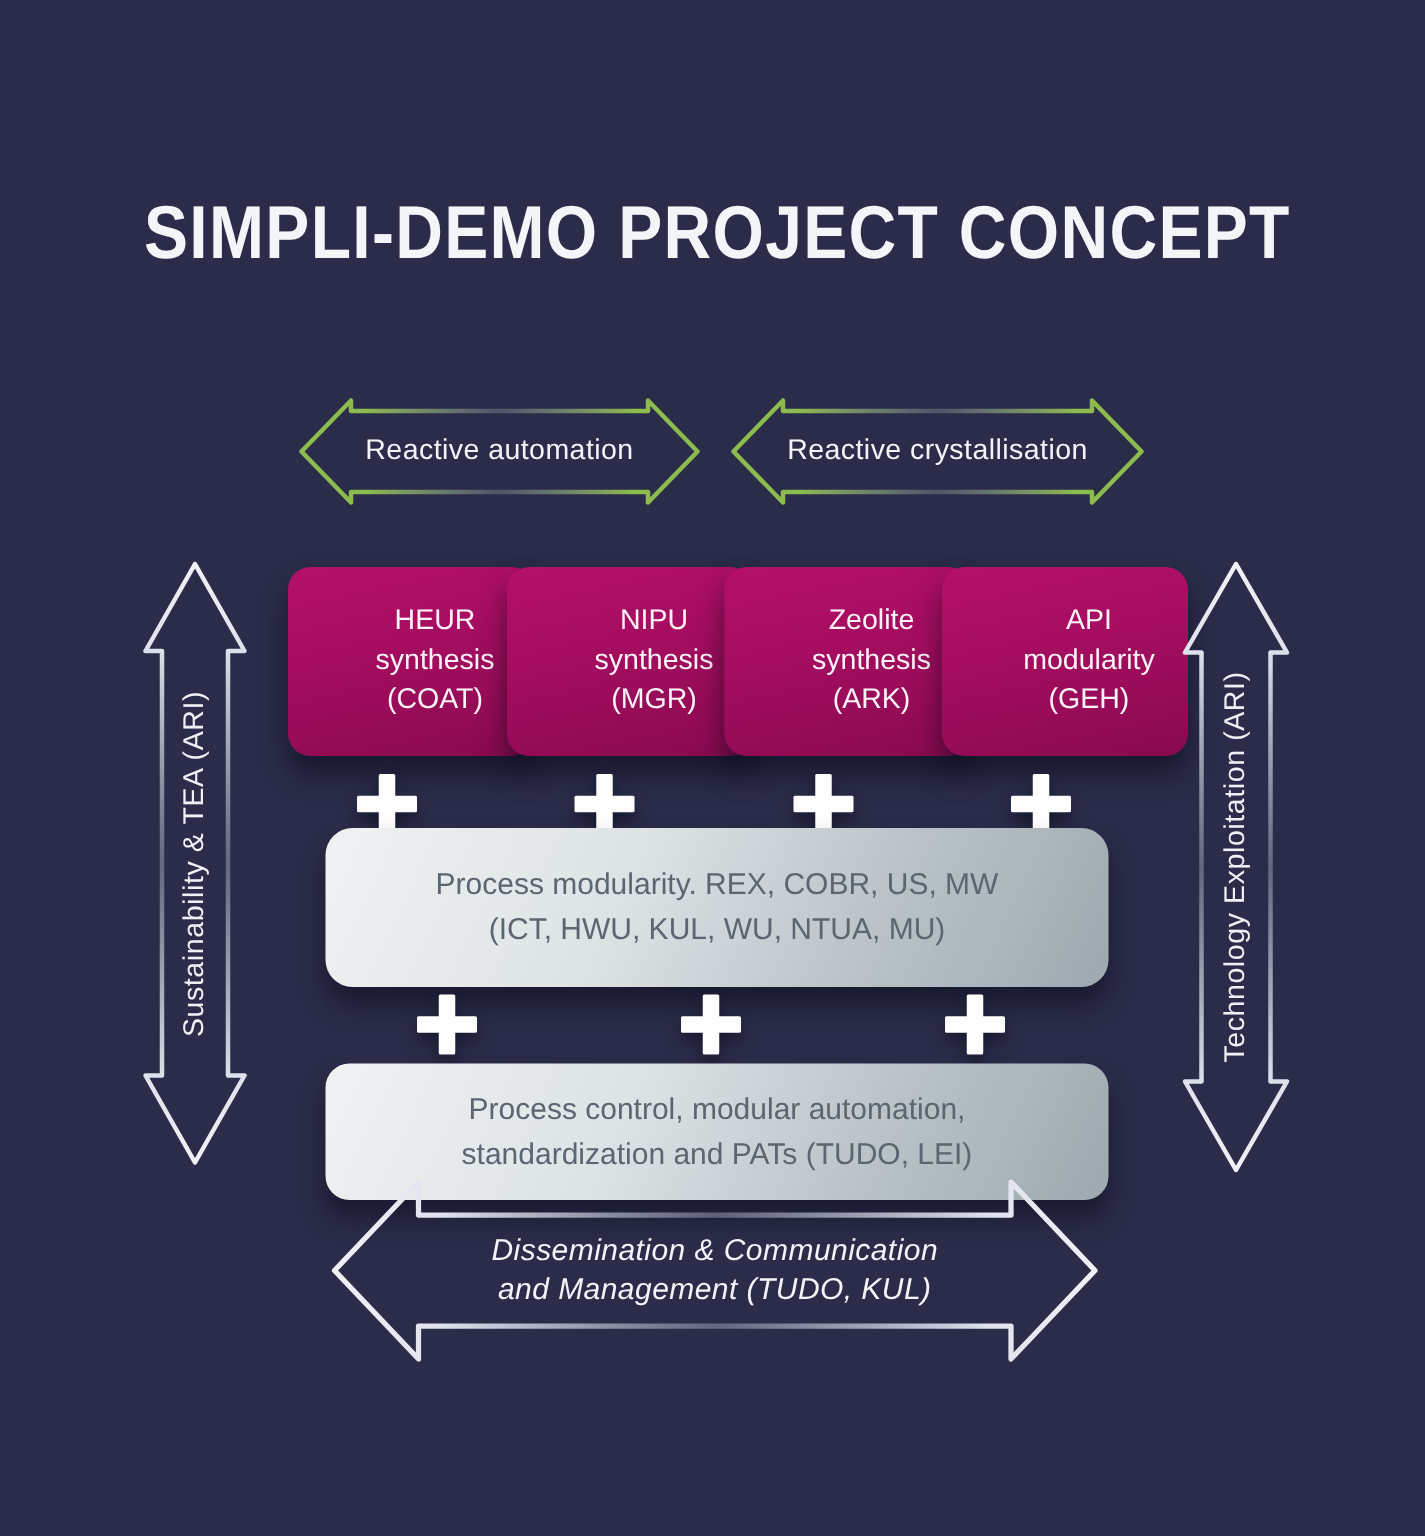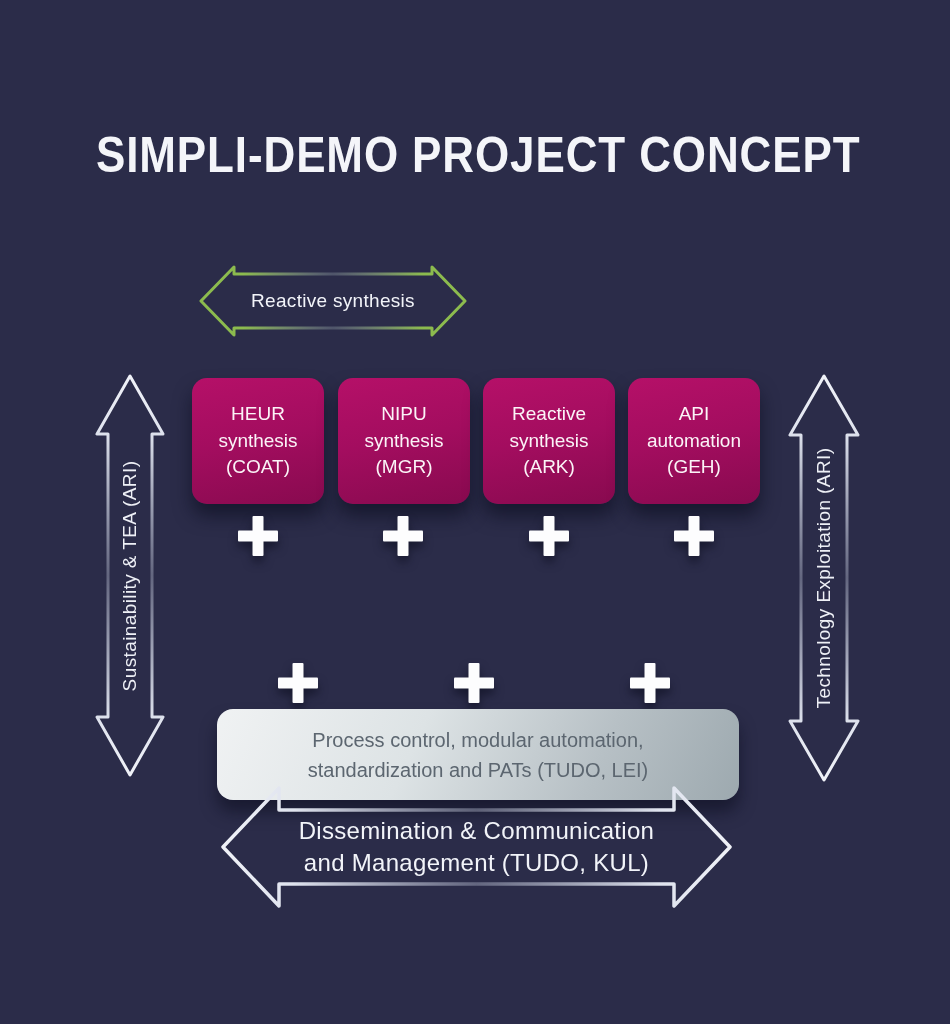--- a/index.html
+++ b/index.html
@@ -32,21 +32,21 @@
     letter-spacing:.4px;
   }
   
   .syn{
     position:absolute;top:342px;width:132px;height:126px;
     border-radius:15px;
     background:linear-gradient(168deg,#b51068 0%,#a30d5f 48%,#880a4f 100%);
     box-shadow:0 12px 18px rgba(8,10,26,.55);
     display:flex;align-items:center;justify-content:center;
     text-align:center;color:#fbf3f7;font-size:19px;line-height:1.42;
-    white-space:pre-line;font-weight:500;
+    white-space:pre-line;font-weight:500;padding-left:32px;
   }
   
   .proc{
     position:absolute;left:217px;width:522px;border-radius:18px;
     background:linear-gradient(115deg,#f0f2f3 0%,#dde3e5 38%,#b7c0c5 72%,#9da9af 100%);
     box-shadow:0 12px 16px rgba(8,10,26,.5);
     display:flex;align-items:center;justify-content:center;
     text-align:center;color:#5c6670;font-size:20px;font-weight:500;
     line-height:1.5;white-space:pre-line;
   }
@@ -57,21 +57,21 @@
     filter:drop-shadow(0 6px 5px rgba(8,10,26,.55));
   }
   .plus::before{
     content:"";position:absolute;top:0;bottom:0;left:50%;width:11px;
     transform:translateX(-50%);background:#fdfdfe;border-radius:1px;
   }
   .plus::after{
     content:"";position:absolute;left:0;right:0;top:50%;height:11px;
     transform:translateY(-50%);background:#fdfdfe;border-radius:1px;
   }
-  .bottom-label{font-size:24px;}
+  .bottom-label{font-size:20px;font-style:italic;}
 </style>
 </head>
 <body>
 
 <div class="canvas">
 
   <div class="title">SIMPLI-DEMO PROJECT CONCEPT</div>
 
   <div class="arrow" style="left:198px;top:228px;width:270px;height:74px">
     <svg viewBox="0 0 270 74" preserveAspectRatio="none">
@@ -79,50 +79,69 @@
         <linearGradient id="gradGreen1" x1="0" y1="0" x2="1" y2="0">
           <stop offset="0" stop-color="#8cbb4e"></stop>
             <stop offset="0.16" stop-color="#8cbb4e"></stop>
           <stop offset="0.5" stop-color="#93a0a8" stop-opacity="0.35"></stop>
           <stop offset="0.84" stop-color="#8cbb4e"></stop>
             <stop offset="1" stop-color="#8cbb4e"></stop>
         </linearGradient>
       </defs>
       <path d="M3 37 L36 3 L36 10 L234 10 L234 3 L267 37 L234 71 L234 64 L36 64 L36 71 Z" fill="none" stroke="url(#gradGreen1)" stroke-width="3" stroke-linejoin="round"></path>
     </svg>
-    <div class="arrow-label">Reactive synthesis</div>
+    <div class="arrow-label">Reactive automation</div>
   </div>
 
+  <div class="arrow" style="left:486px;top:228px;width:278px;height:74px">
+    <svg viewBox="0 0 278 74" preserveAspectRatio="none">
+      <defs>
+        <linearGradient id="gradGreen2" x1="0" y1="0" x2="1" y2="0">
+          <stop offset="0" stop-color="#8cbb4e"></stop>
+            <stop offset="0.16" stop-color="#8cbb4e"></stop>
+          <stop offset="0.5" stop-color="#93a0a8" stop-opacity="0.35"></stop>
+          <stop offset="0.84" stop-color="#8cbb4e"></stop>
+            <stop offset="1" stop-color="#8cbb4e"></stop>
+        </linearGradient>
+      </defs>
+      <path d="M3 37 L36 3 L36 10 L242 10 L242 3 L275 37 L242 71 L242 64 L36 64 L36 71 Z" fill="none" stroke="url(#gradGreen2)" stroke-width="3" stroke-linejoin="round"></path>
+    </svg>
+    <div class="arrow-label">Reactive crystallisation</div>
+  </div>
 
   <div class="syn" style="left:192px">
     <span>HEUR
 synthesis
 (COAT)</span>
   </div>
   <div class="syn" style="left:338px">
     <span>NIPU
 synthesis
 (MGR)</span>
   </div>
   <div class="syn" style="left:483px">
-    <span>Reactive
+    <span>Zeolite
 synthesis
 (ARK)</span>
   </div>
   <div class="syn" style="left:628px">
     <span>API
-automation
+modularity
 (GEH)</span>
   </div>
 
   <div class="plus" style="left:258px;top:500px"></div>
   <div class="plus" style="left:403px;top:500px"></div>
   <div class="plus" style="left:549px;top:500px"></div>
   <div class="plus" style="left:694px;top:500px"></div>
 
+  <div class="proc" style="top:516px;height:106px">
+    <span>Process modularity. REX, COBR, US, MW
+(ICT, HWU, KUL, WU, NTUA, MU)</span>
+  </div>
 
   <div class="plus" style="left:298px;top:647px"></div>
   <div class="plus" style="left:474px;top:647px"></div>
   <div class="plus" style="left:650px;top:647px"></div>
 
   <div class="proc" style="top:673px;height:91px;border-radius:16px">
     <span>Process control, modular automation,
 standardization and PATs (TUDO, LEI)</span>
   </div>
 

